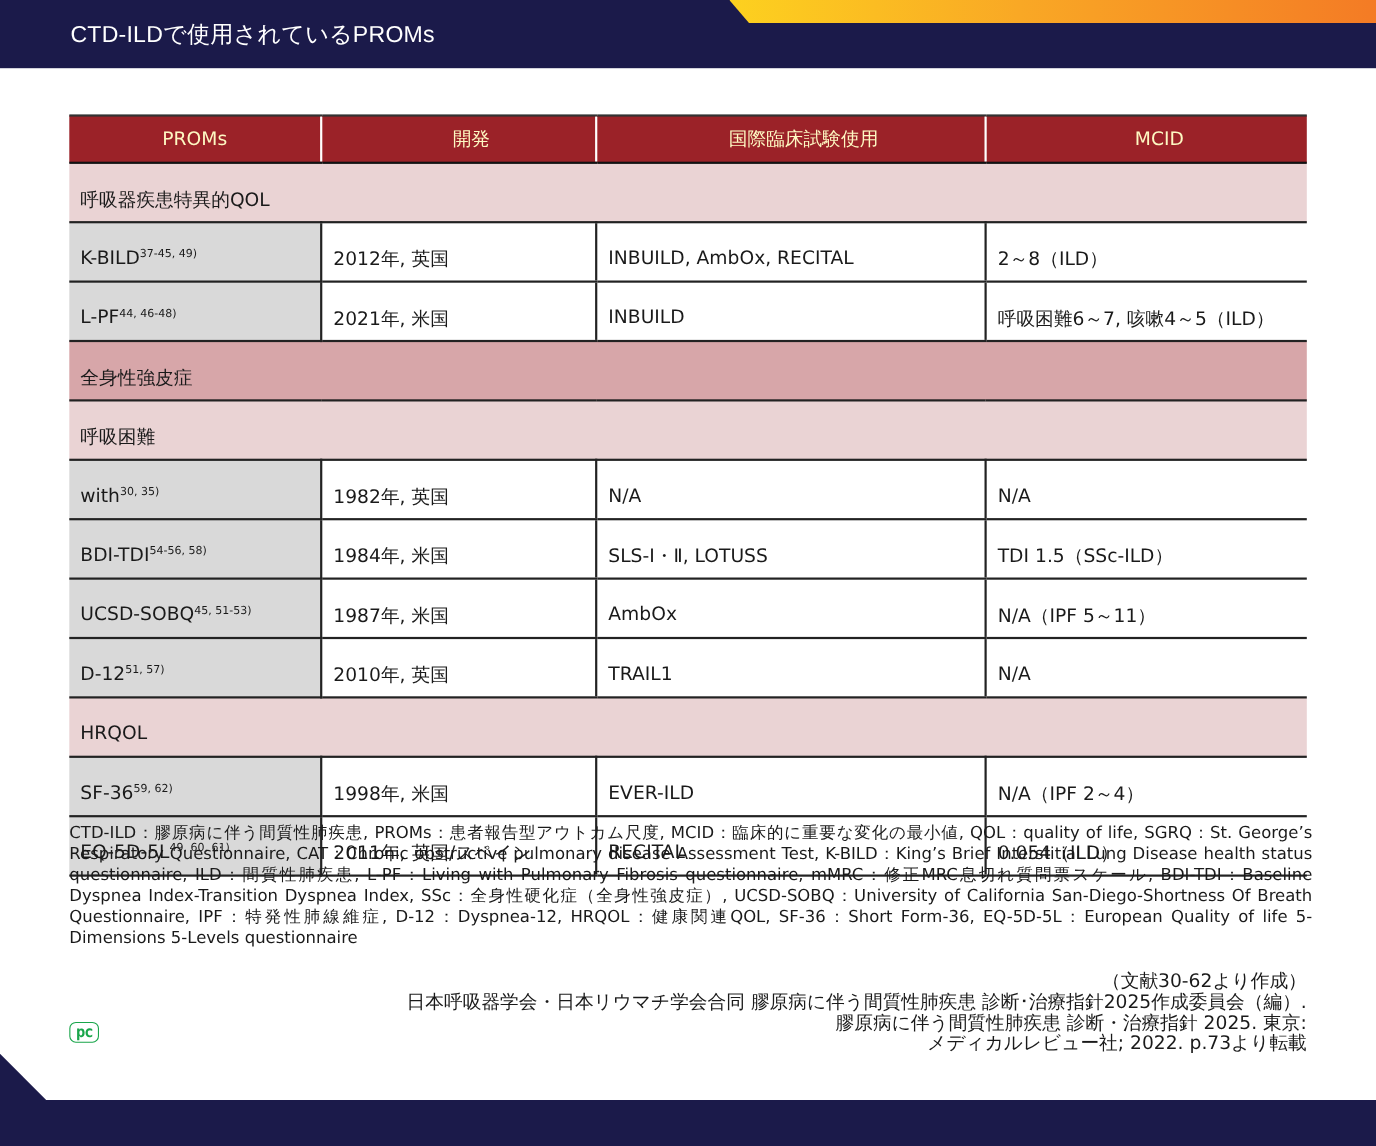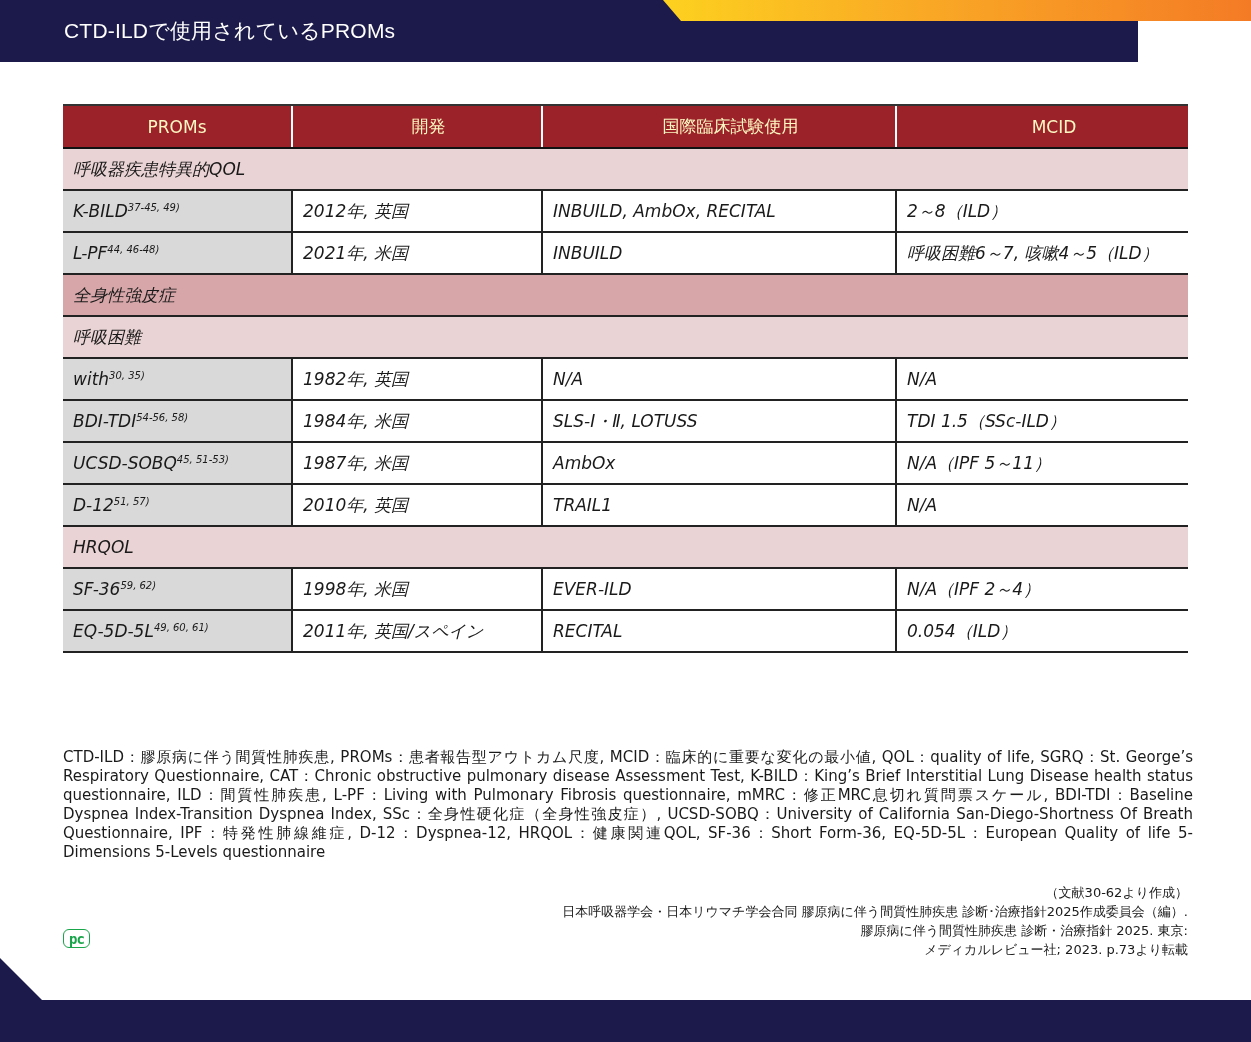--- a/index.html
+++ b/index.html
@@ -3,21 +3,21 @@
 <meta charset="utf-8">
 <style>
   html, body { margin:0; padding:0; }
   body {
     width:1251px; height:1042px; position:relative; overflow:hidden;
     background:#ffffff;
     font-family:"DejaVu Sans", "Liberation Sans", sans-serif;
     color:#1a1a1a;
   }
   .topbar {
-    position:absolute; left:0; top:0; width:1138px; height:62px;
+    position:absolute; left:0; top:0; width:1251px; height:62px;
     background:#1b1a4a;
   }
   .topbar-accent {
     position:absolute; left:663px; top:0; width:588px; height:21px;
     background:linear-gradient(90deg, #fdd11f 0%, #f9a825 45%, #f47b25 100%);
     clip-path:polygon(0 0, 100% 0, 100% 100%, 18px 100%);
   }
   .page-title {
     position:absolute; left:64px; top:17px;
     color:#ffffff; font-size:21px; letter-spacing:0.2px;
@@ -31,35 +31,35 @@
     font-size:17px;
   }
   col.c1 { width:229px; } col.c2 { width:250px; } col.c3 { width:354px; } col.c4 { width:292px; }
   th {
     background:#9b2228; color:#fef9c3; font-weight:normal; height:41px;
     border-top:2px solid #333; border-bottom:2px solid #111;
     font-size:17px; padding:0; text-align:center;
   }
   th + th { border-left:2px solid #ffffff;padding-left:23px; }
   td {
-    height:40px; padding:0 0 0 10px; border-bottom:2px solid #222;
-    white-space:nowrap; vertical-align:middle;font-style:italic;
+    height:40px; padding:12px 0 0 10px; border-bottom:2px solid #222;
+    white-space:nowrap; vertical-align:middle;
   }
   td.name { background:#d9d9d9; border-right:2px solid #222; }
   td.cell + td.cell, td.name + td.cell { border-left:2px solid #222; }
   tr.section td { background:#ead3d4; }
   tr.section-strong td { background:#d7a6a9; }
   sup { font-size:10px; vertical-align:6px; line-height:0; }
   .abbrev {
     position:absolute; left:63px; top:748px; width:1130px;
     font-size:15px; line-height:19px; color:#1a1a1a; text-align:justify;
   }
   .citation {
     position:absolute; right:63px; top:883px; text-align:right;
-    font-size:13px; line-height:19px; color:#1a1a1a;
+    font-size:17px; line-height:19px; color:#1a1a1a;
   }
   .logo {
     position:absolute; left:63px; top:929px; width:27px; height:19px;
     border:1.5px solid #19a54a; border-radius:6px; box-sizing:border-box;
     display:flex; align-items:center; justify-content:center;
     color:#19a54a; font-weight:bold; font-size:14px; letter-spacing:-1px;
     font-family:"DejaVu Sans Mono", monospace;
   }
   .footer-bar {
     position:absolute; left:0; top:1000px; width:1251px; height:42px; background:#1b1a4a;
@@ -157,19 +157,19 @@
       </tbody>
   </table>
 </div>
 
 <div class="abbrev">CTD-ILD：膠原病に伴う間質性肺疾患, PROMs：患者報告型アウトカム尺度, MCID：臨床的に重要な変化の最小値, QOL：quality of life, SGRQ：St. George’s Respiratory Questionnaire, CAT：Chronic obstructive pulmonary disease Assessment Test, K-BILD：King’s Brief Interstitial Lung Disease health status questionnaire, ILD：間質性肺疾患, L-PF：Living with Pulmonary Fibrosis questionnaire, mMRC：修正MRC息切れ質問票スケール, BDI-TDI：Baseline Dyspnea Index-Transition Dyspnea Index, SSc：全身性硬化症（全身性強皮症）, UCSD-SOBQ：University of California San-Diego-Shortness Of Breath Questionnaire, IPF：特発性肺線維症, D-12：Dyspnea-12, HRQOL：健康関連QOL, SF-36：Short Form-36, EQ-5D-5L：European Quality of life 5-Dimensions 5-Levels questionnaire</div>
 
 <div class="citation">
   <div>（文献30-62より作成）</div>
   <div>日本呼吸器学会・日本リウマチ学会合同 膠原病に伴う間質性肺疾患 診断･治療指針2025作成委員会（編）.</div>
   <div>膠原病に伴う間質性肺疾患 診断・治療指針 2025. 東京:</div>
-  <div>メディカルレビュー社; 2023. p.73より転載</div>
+  <div>メディカルレビュー社; 2022. p.73より転載</div>
 </div>
 
 <div class="logo">pc</div>
 
 <div class="footer-notch"></div>
 <div class="footer-bar"></div>
 
 </body></html>

